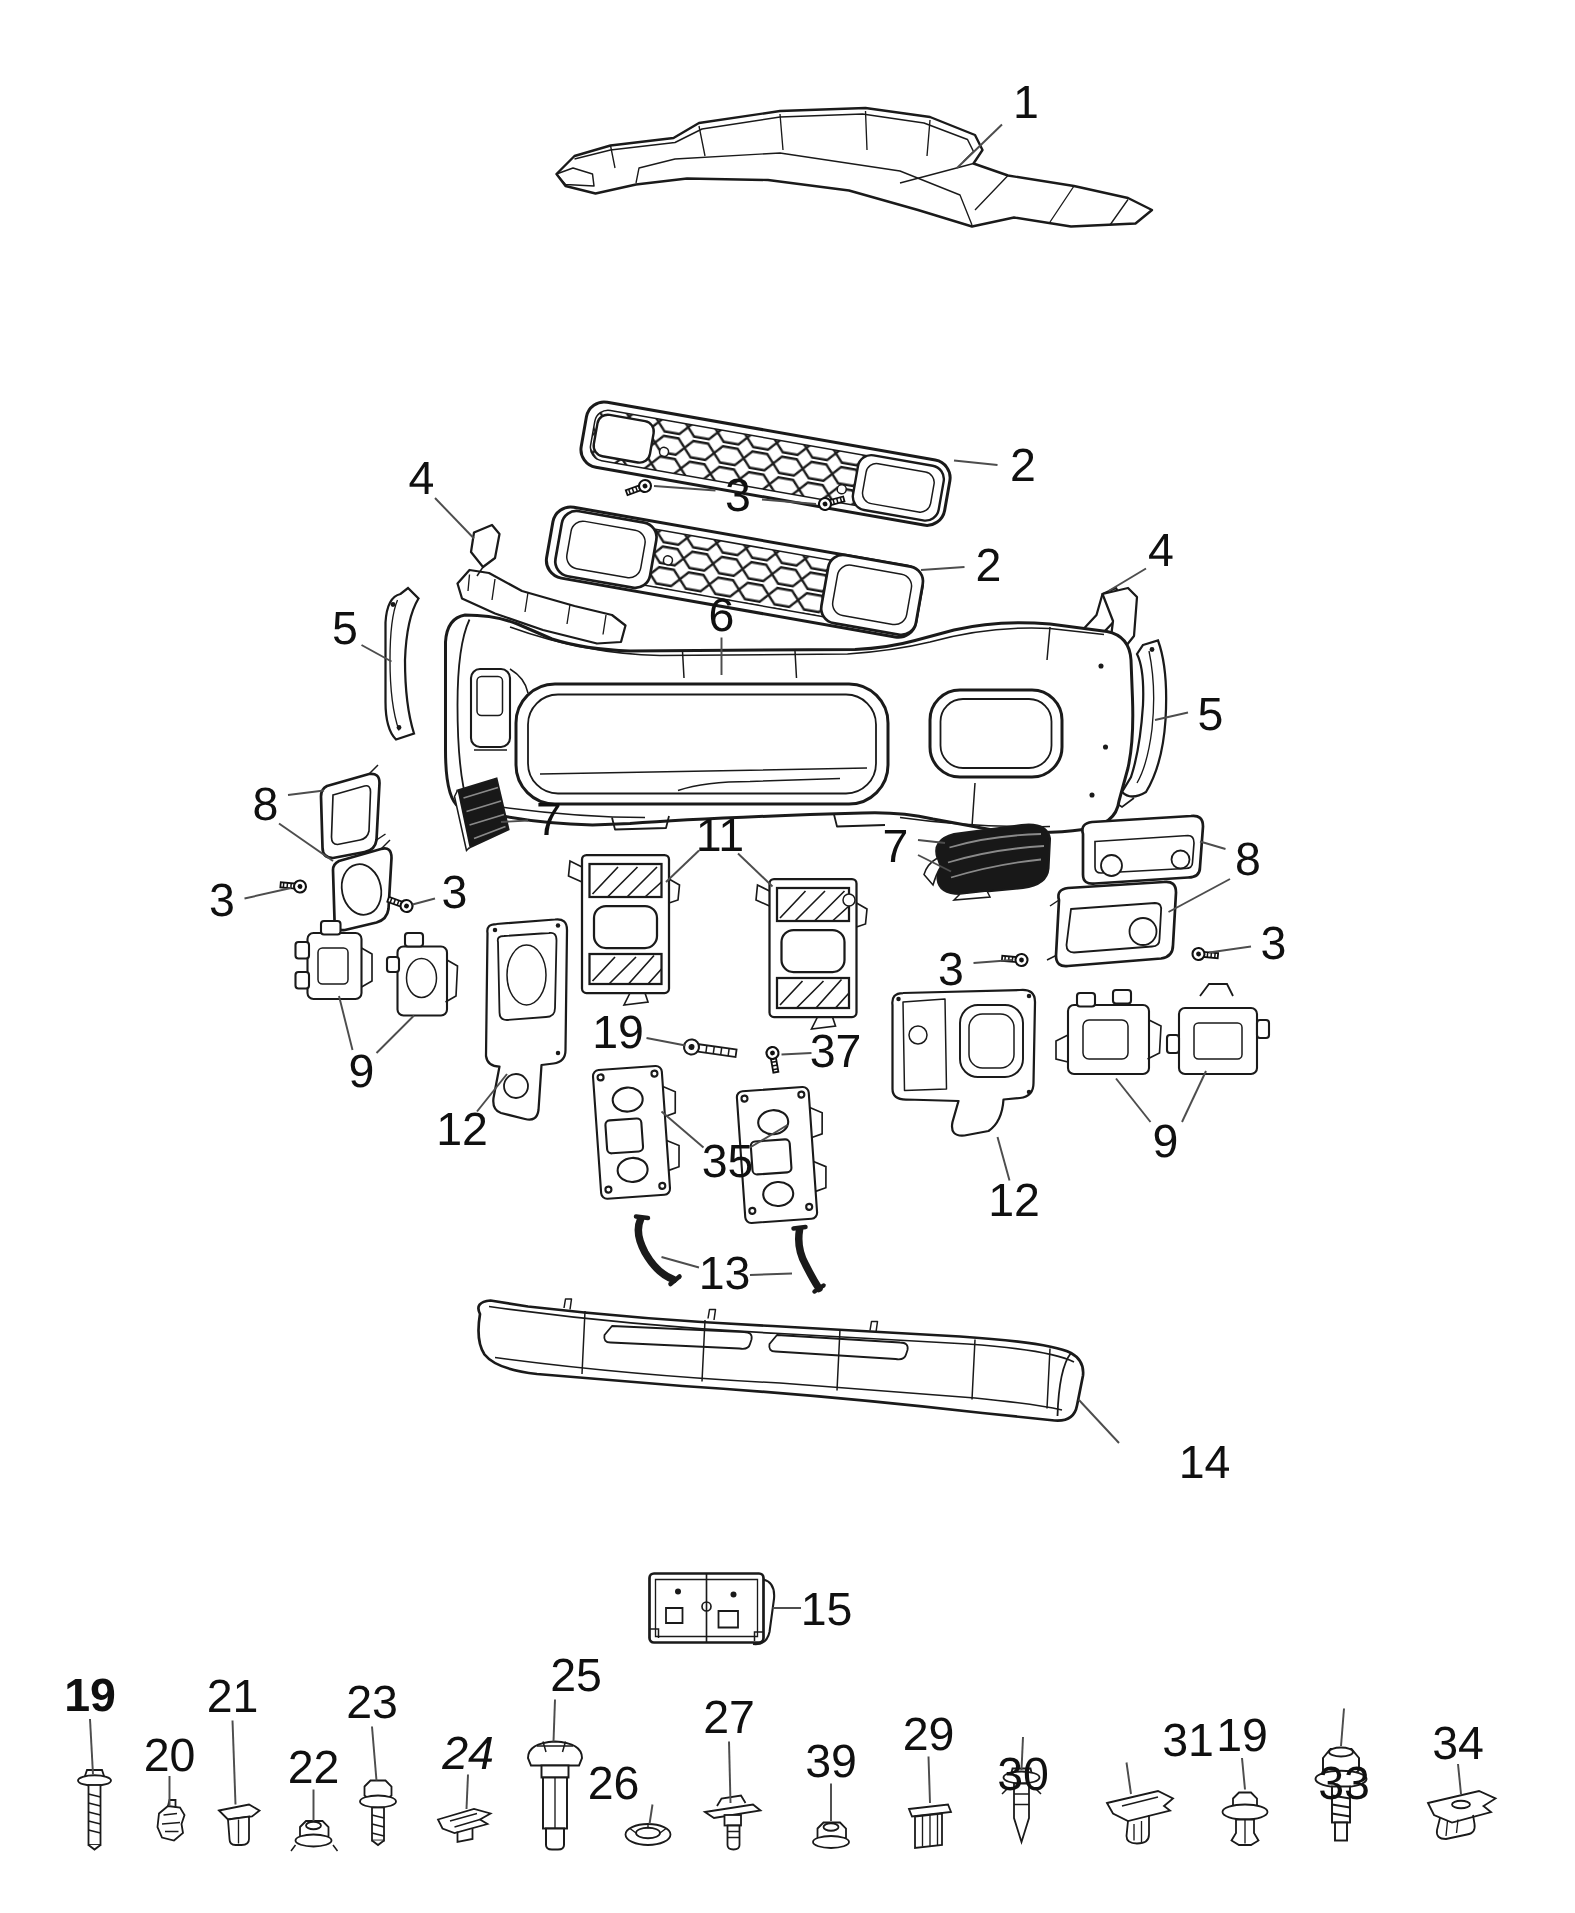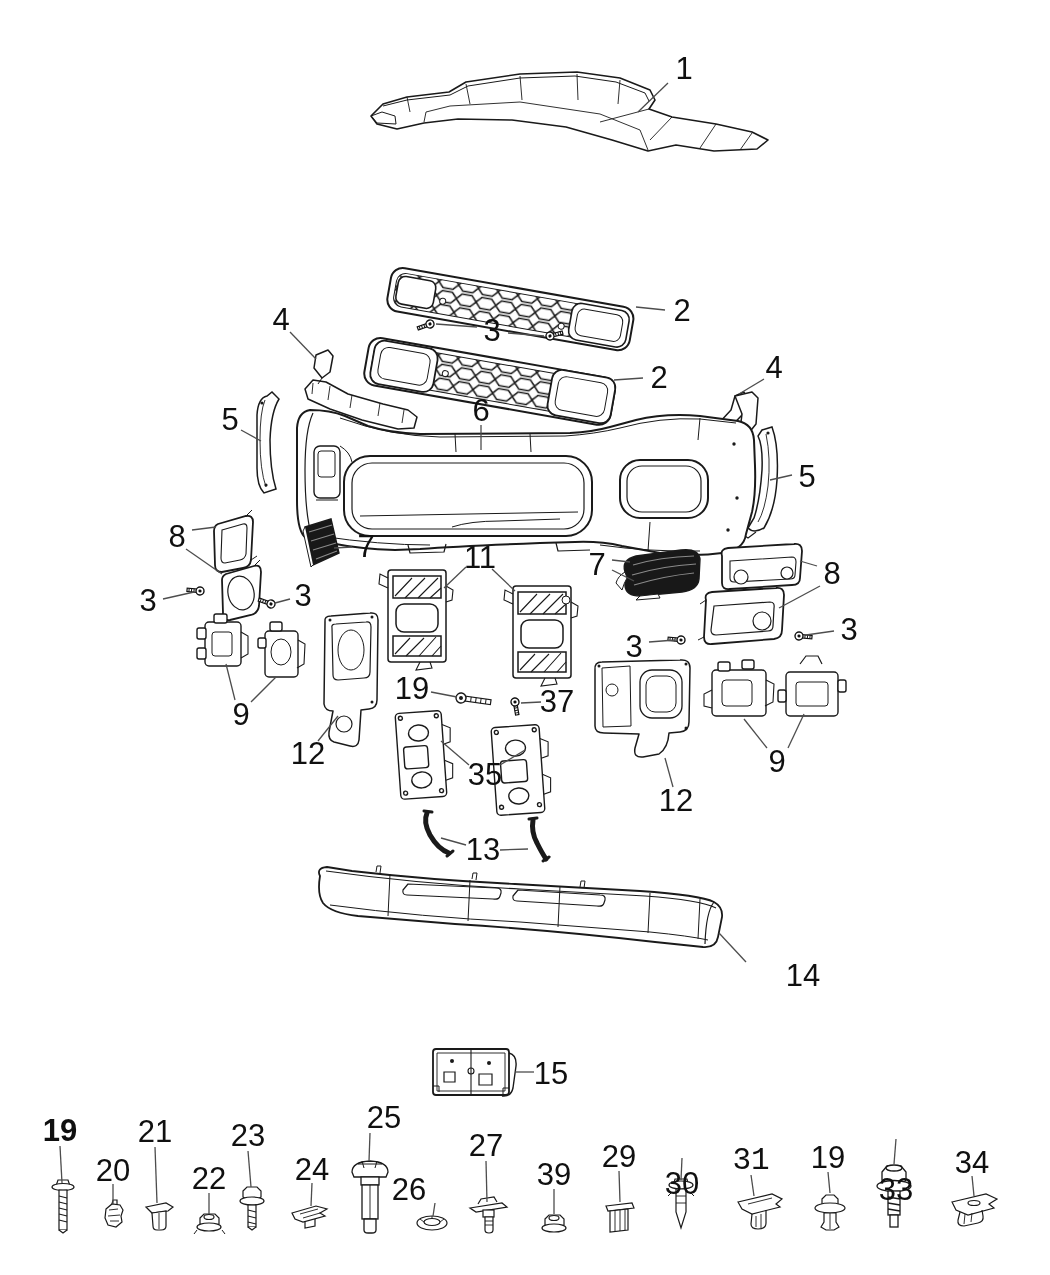--- a/index.html
+++ b/index.html
@@ -503,26 +503,26 @@
       <div class="callout" style="left: 676px; top: 800px;">12</div>
       <div class="callout" style="left: 777px; top: 761px;">9</div>
       <div class="callout" style="left: 483px; top: 849px;">13</div>
       <div class="callout" style="left: 759px; top: 975px; margin-left: 44px;">14</div>
       <div class="callout" style="left: 551px; top: 1073px; text-align: center;">15</div>
       <div class="callout" style="left: 60px; top: 1130px; font-weight: bold;">19</div>
       <div class="callout" style="left: 113px; top: 1170px;">20</div>
       <div class="callout" style="left: 155px; top: 1131px;">21</div>
       <div class="callout" style="left: 209px; top: 1178px;">22</div>
       <div class="callout" style="left: 248px; top: 1135px;">23</div>
-      <div class="callout" style="left: 312px; top: 1169px;">24</div>
+      <div class="callout" style="left: 312px; top: 1169px; font-style: italic;">24</div>
       <div class="callout" style="left: 384px; top: 1117px;">25</div>
       <div class="callout" style="left: 409px; top: 1189px;">26</div>
       <div class="callout" style="left: 486px; top: 1145px;">27</div>
       <div class="callout" style="left: 554px; top: 1174px;">39</div>
       <div class="callout" style="left: 619px; top: 1156px;">29</div>
       <div class="callout" style="left: 682px; top: 1143px; margin-top: 40px;">30</div>
-      <div class="callout" style="left: 751px; top: 1160px; font-family: Liberation Mono, monospace;">31</div>
+      <div class="callout" style="left: 792px; top: 1160px;">31</div>
       <div class="callout" style="left: 828px; top: 1157px;">19</div>
       <div class="callout" style="left: 896px; top: 1173px; margin-top: 16px;">33</div>
       <div class="callout" style="left: 972px; top: 1162px;">34</div>
     </div>
 
 </div>
 
 </body></html>

